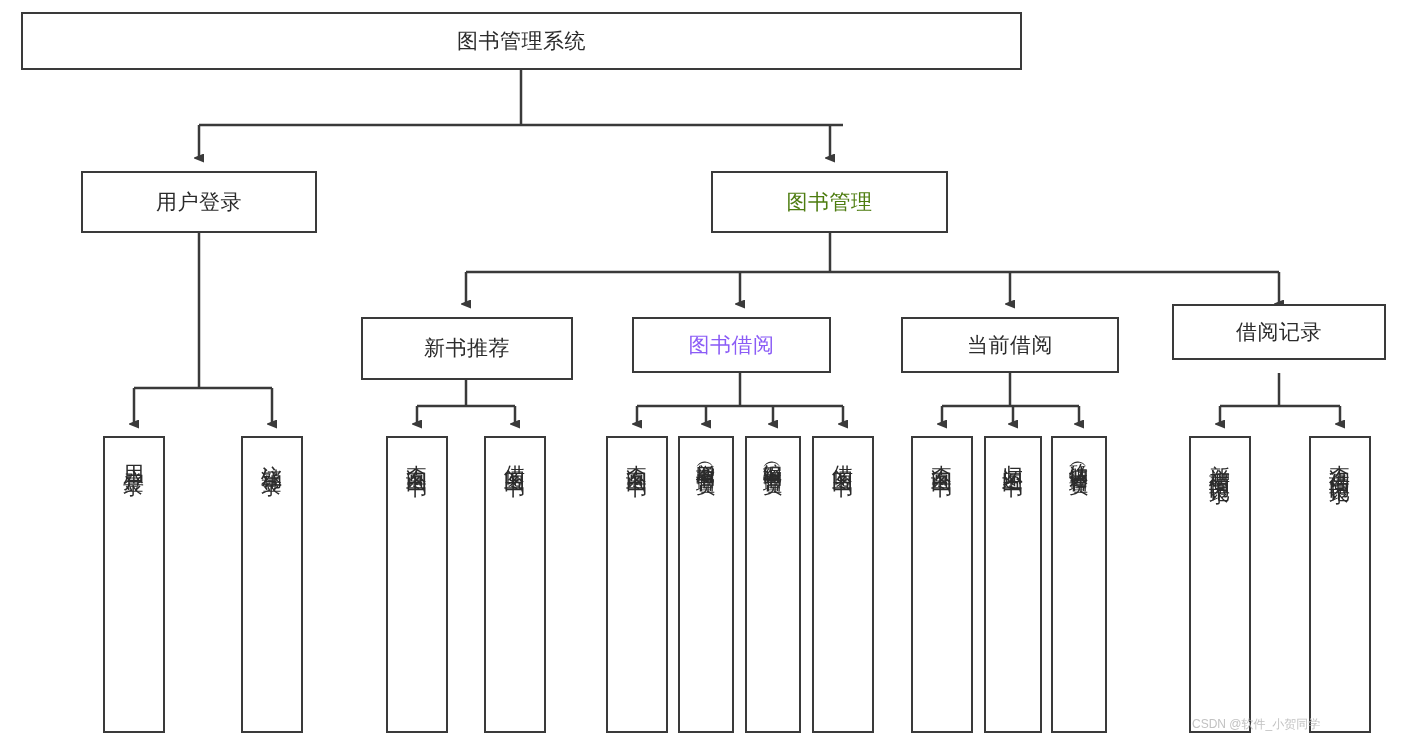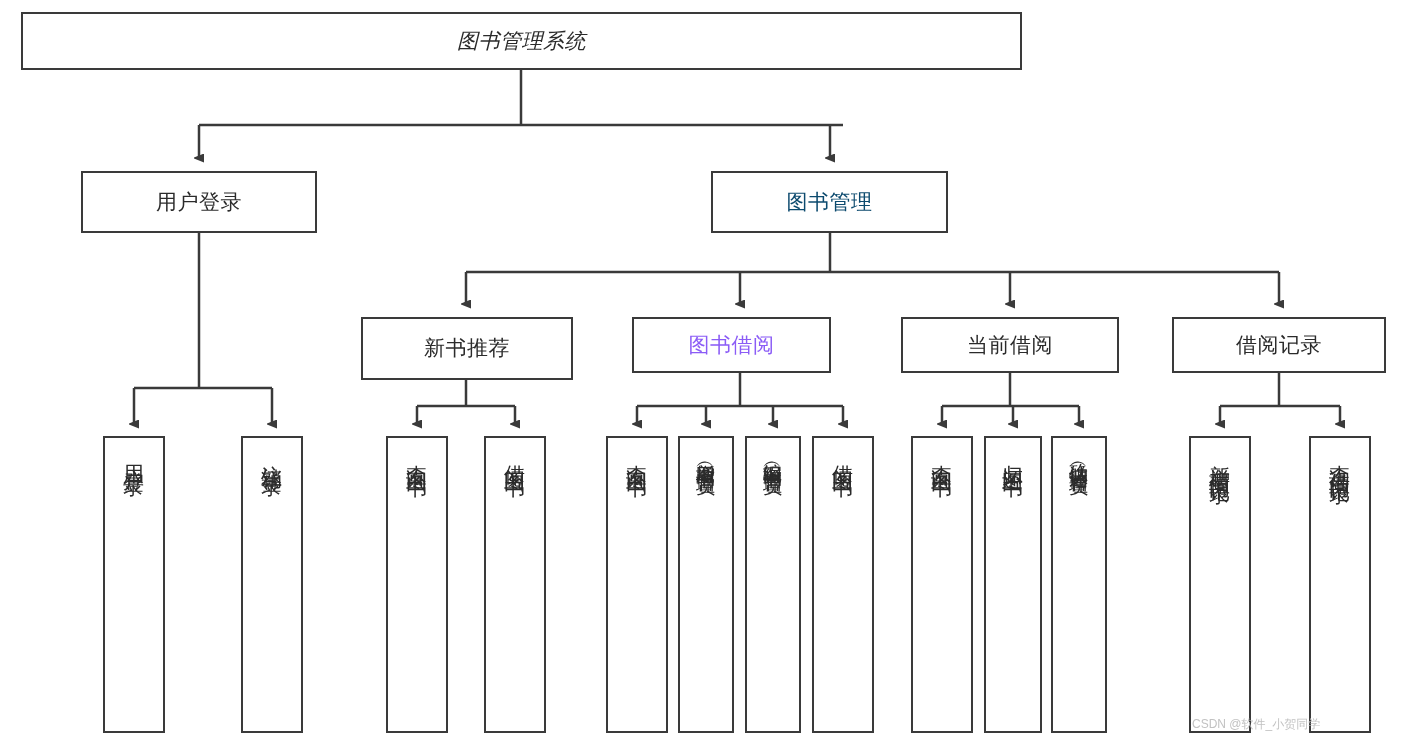--- a/index.html
+++ b/index.html
@@ -115,39 +115,39 @@
       <path d="M1079,406 L1079,424" marker-end="url(#arrow)"></path>
 
       <path d="M1279,373 L1279,406"></path>
       <path d="M1220,406 L1340,406"></path>
       <path d="M1220,406 L1220,424" marker-end="url(#arrow)"></path>
       <path d="M1340,406 L1340,424" marker-end="url(#arrow)"></path>
     </g>
   </svg>
 
   <div id="nodes-layer">
-      <div class="node horiz" style="left: 21px; top: 12px; width: 1001px; height: 58px; border-color: rgb(58, 58, 58); font-style: italic;">
+      <div class="node horiz" style="left: 21px; top: 12px; width: 1001px; height: 58px; border-color: rgb(58, 58, 58);">
         <span class="node-label" style="color: rgb(43, 43, 43);">图书管理系统</span>
       </div>
       <div class="node horiz" style="left: 81px; top: 171px; width: 236px; height: 62px; border-color: rgb(58, 58, 58);">
         <span class="node-label" style="color: rgb(43, 43, 43);">用户登录</span>
       </div>
       <div class="node horiz" style="left: 711px; top: 171px; width: 237px; height: 62px; border-color: rgb(58, 58, 58);">
-        <span class="node-label" style="color: #0c4a6e;">图书管理</span>
+        <span class="node-label" style="color: #4d7c0f;">图书管理</span>
       </div>
       <div class="node horiz" style="left: 361px; top: 317px; width: 212px; height: 63px; border-color: rgb(58, 58, 58);">
         <span class="node-label" style="color: rgb(43, 43, 43);">新书推荐</span>
       </div>
       <div class="node horiz" style="left: 632px; top: 317px; width: 199px; height: 56px; border-color: rgb(58, 58, 58);">
         <span class="node-label" style="color: #8b5cf6;">图书借阅</span>
       </div>
       <div class="node horiz" style="left: 901px; top: 317px; width: 218px; height: 56px; border-color: rgb(58, 58, 58);">
         <span class="node-label" style="color: rgb(43, 43, 43);">当前借阅</span>
       </div>
-      <div class="node horiz" style="left: 1172px; top: 317px; width: 214px; height: 56px; border-color: rgb(58, 58, 58);">
+      <div class="node horiz" style="left: 1172px; top: 304px; width: 214px; height: 56px; border-color: rgb(58, 58, 58);">
         <span class="node-label" style="color: rgb(43, 43, 43);">借阅记录</span>
       </div>
       <div class="node vert" style="left: 103px; top: 436px; width: 62px; height: 297px; border-color: rgb(58, 58, 58);">
         <span class="node-label" style="color: rgb(43, 43, 43);">用户登录</span>
       </div>
       <div class="node vert" style="left: 241px; top: 436px; width: 62px; height: 297px; border-color: rgb(58, 58, 58);">
         <span class="node-label" style="color: rgb(43, 43, 43);">注销登录</span>
       </div>
       <div class="node vert" style="left: 386px; top: 436px; width: 62px; height: 297px; border-color: rgb(58, 58, 58);">
         <span class="node-label" style="color: rgb(43, 43, 43);">查询图书</span>

